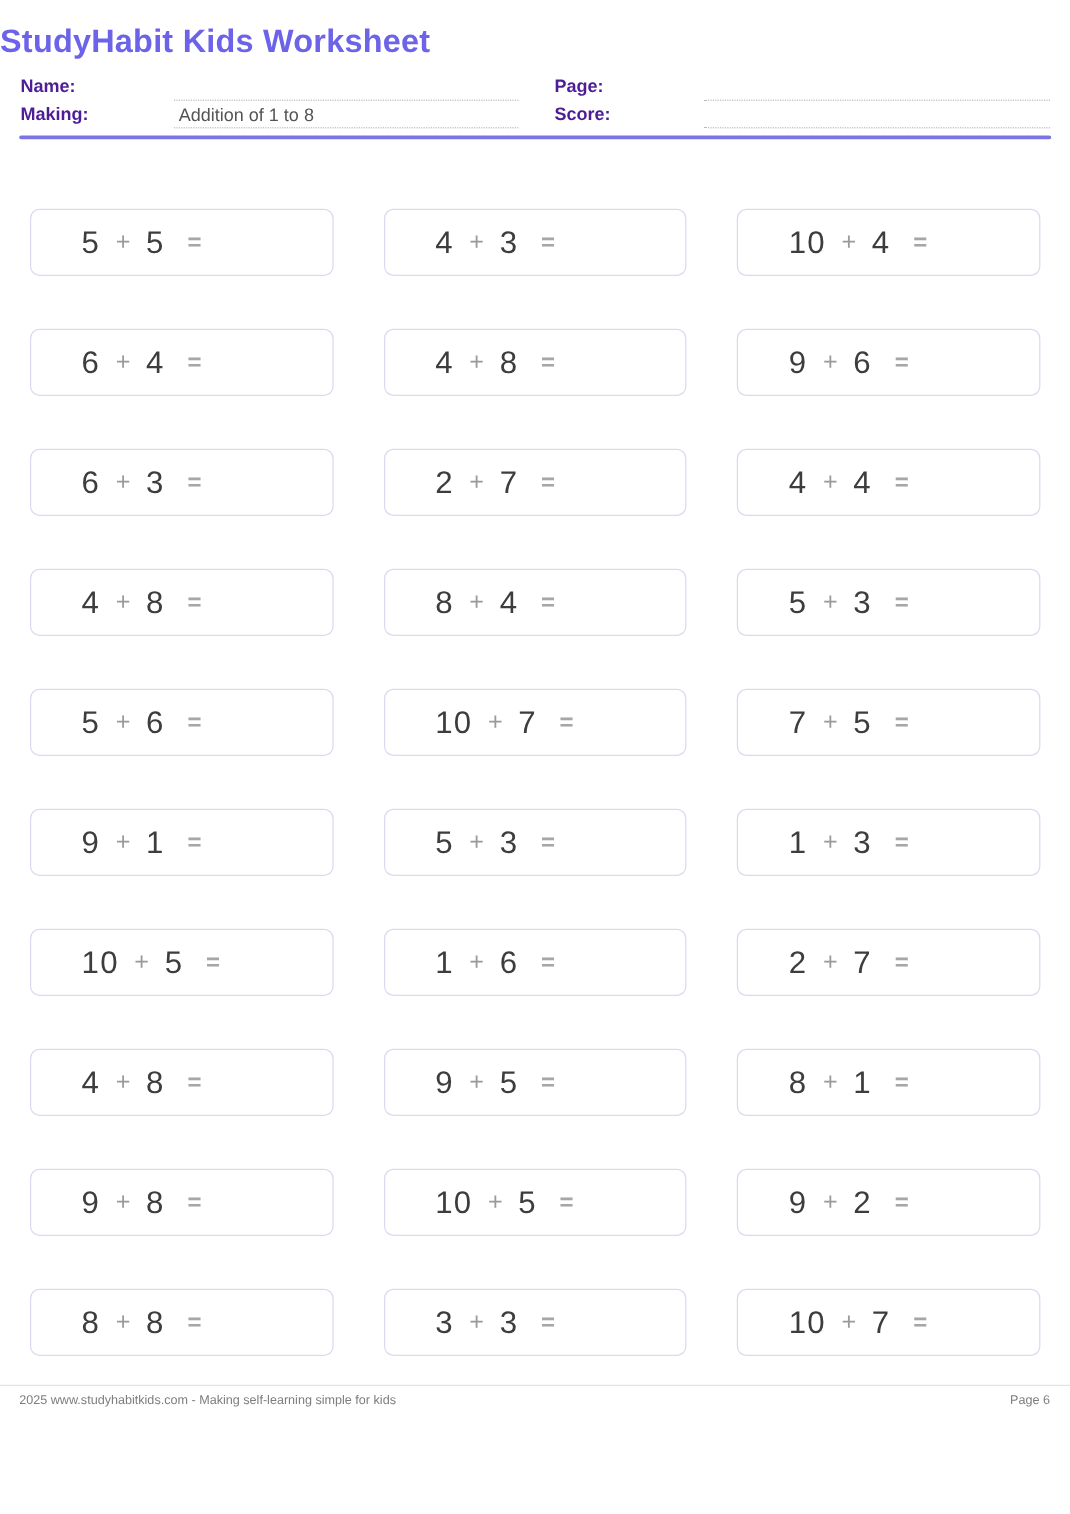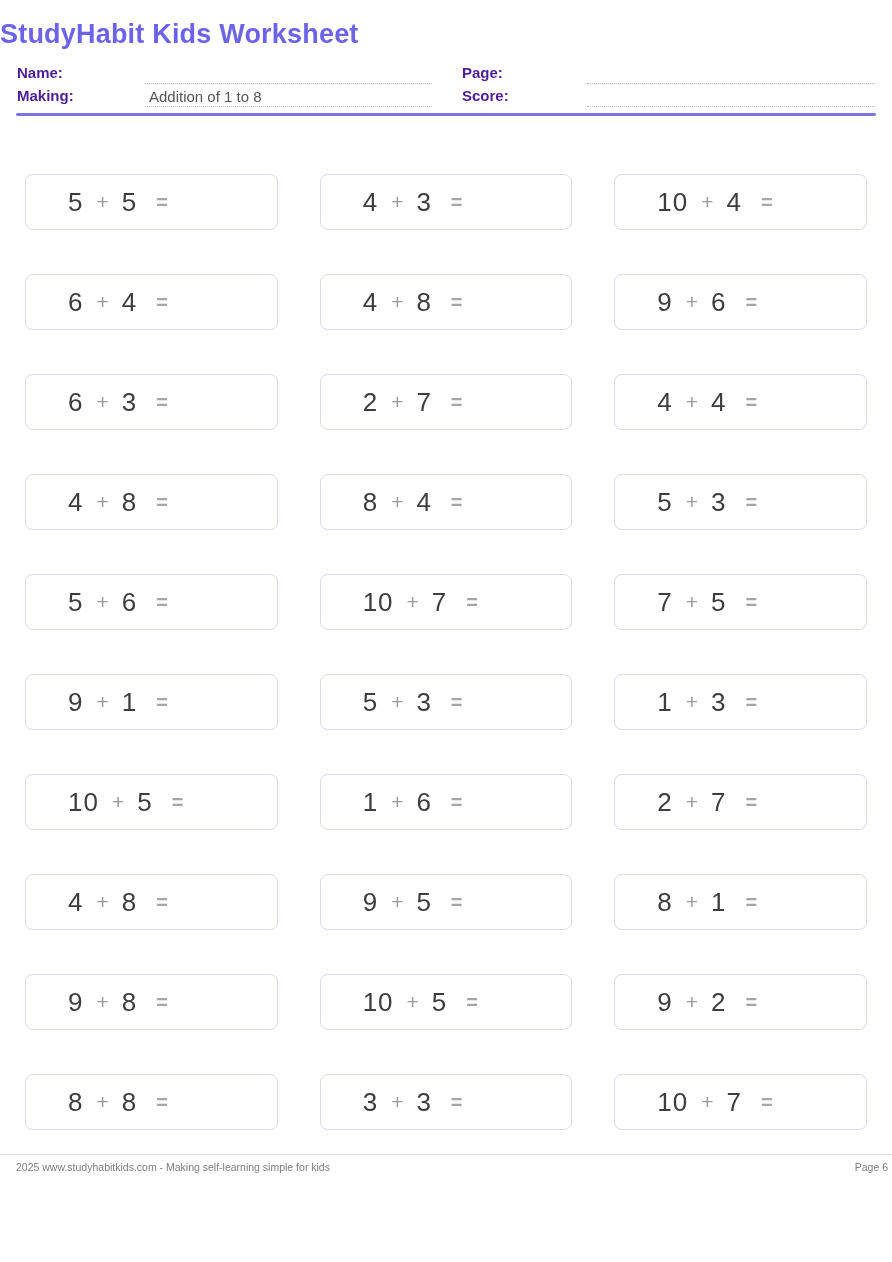--- a/index.html
+++ b/index.html
@@ -87,21 +87,21 @@
     margin-left: 19px;
   }
   .footer {
     position: absolute;
     top: 1154px;
     left: 0;
     right: 0;
     border-top: 1px solid #e3e3e3;
     display: flex;
     justify-content: space-between;
-    padding: 6px 4px 0 16px;
+    padding: 6px 17px 0 16px;
   }
   .footer-text {
     font-size: 10.5px;
     color: #7d7d7d;
   }
 </style>
 </head>
 <body>
 
 <div class="page">

